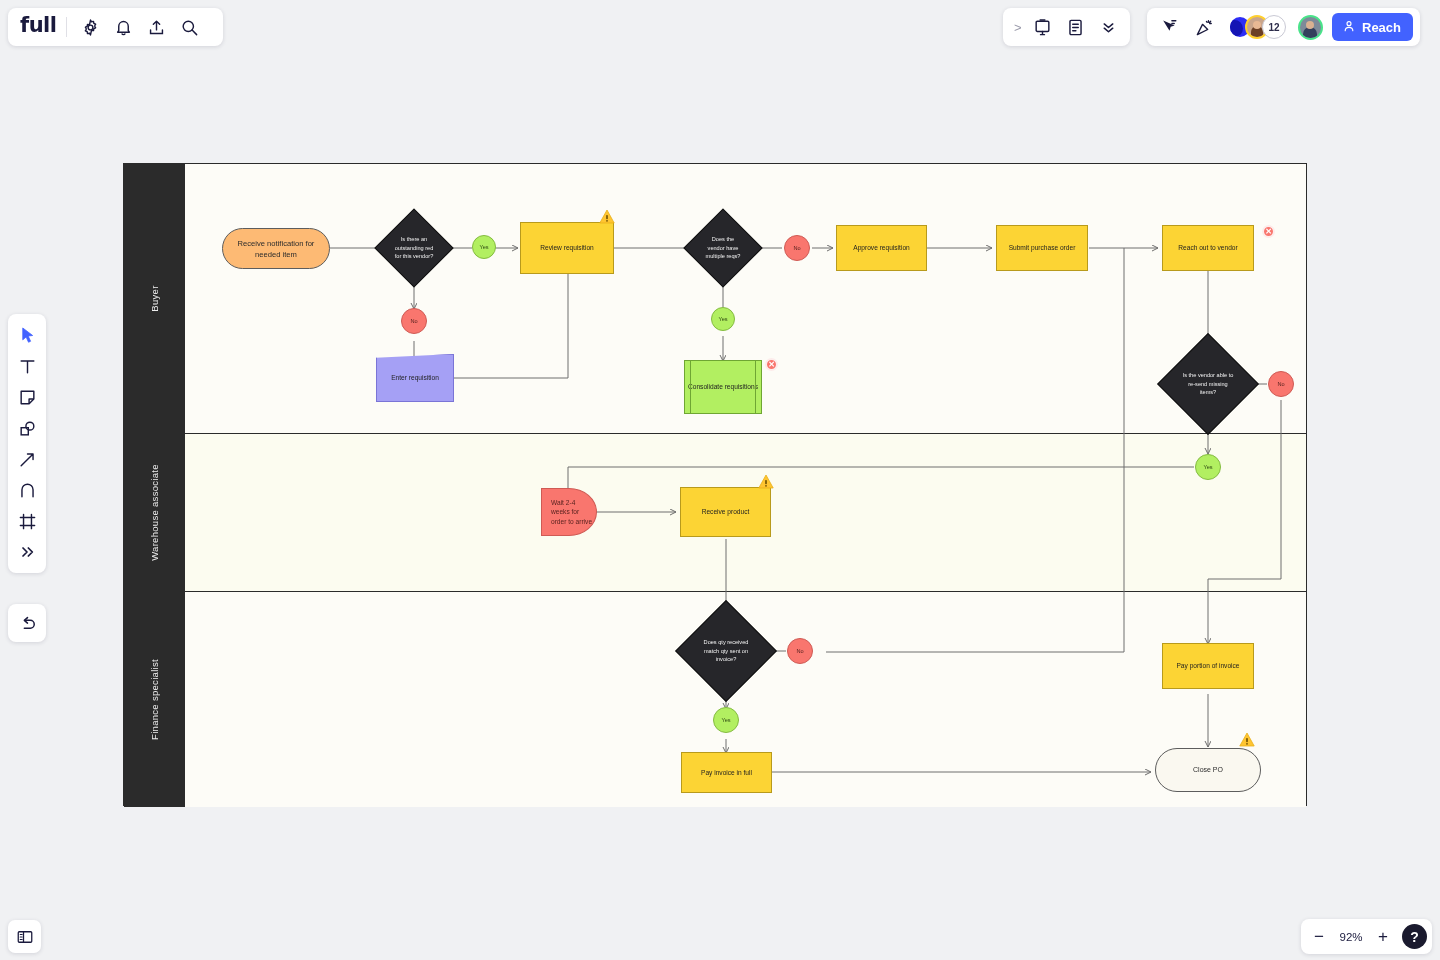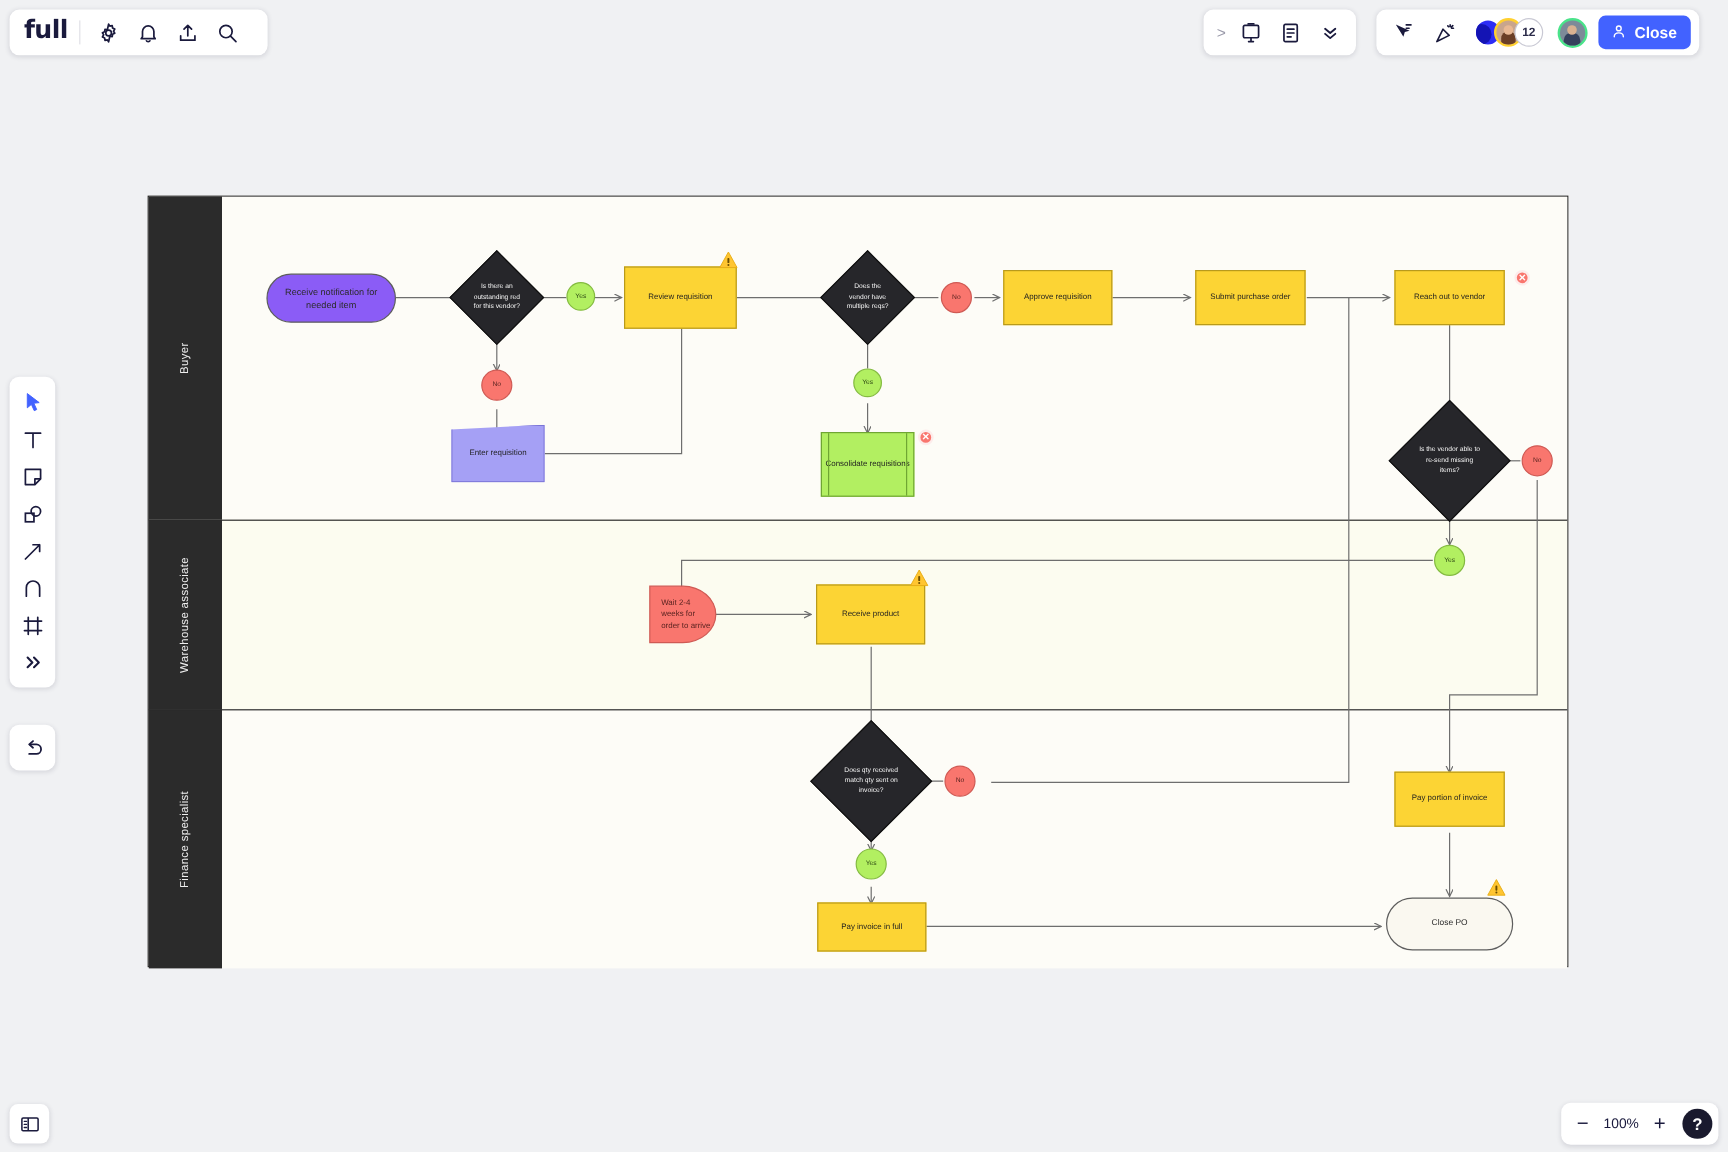--- a/index.html
+++ b/index.html
@@ -155,21 +155,21 @@
   .lane-body { position: absolute; left: 61px; top: 0; right: 0; height: 100%; }
   .lane-div { position: absolute; left: 0; width: 100%; height: 1px; background: #2b2b2b; }
 
   
   .node {
     position: absolute; display: flex; align-items: center; justify-content: center;
     text-align: center; color: #1f1f1f; font-size: 6.6px; line-height: 1.45;
     padding: 2px; z-index: 4;
   }
   .n-rect { background: #fcd434; border: 1px solid #b89a1c; }
-  .n-round { background: #8b5cf6; border: 1px solid #5d5d5d; border-radius: 24px; font-size: 7.6px; color: #2b2b2b; }
+  .n-round { background: #fdba74; border: 1px solid #5d5d5d; border-radius: 24px; font-size: 7.6px; color: #2b2b2b; }
   .n-round-sm { background: #faf8f0; border: 1px solid #5d5d5d; border-radius: 24px; font-size: 7px; color: #2b2b2b; }
   .n-diamond { background: transparent; border: none; }
   .n-diamond .dia {
     position: absolute; left: 0; top: 0; width: 100%; height: 100%;
     background: #26262a; transform: rotate(45deg); border: 1px solid #111;
   }
   .n-diamond .dtxt { position: relative; z-index: 2; color: #f3f3f3; font-size: 5.6px; line-height: 1.5; padding: 0 6px; }
   .pill {
     position: absolute; border-radius: 50%; display: flex; align-items: center;
     justify-content: center; font-size: 5.6px; z-index: 5;
@@ -494,21 +494,21 @@
       <div class="av av-count">12</div>
     </div>
     <div class="av av-solo"></div>
     <div class="share-btn">
       <span>
         <svg width="14" height="14" viewBox="0 0 24 24" fill="none" stroke="#fff" stroke-width="2">
           <circle cx="12" cy="8" r="3.4"></circle>
           <path d="M5.5 20c0-3.6 2.9-5.6 6.5-5.6s6.5 2 6.5 5.6" stroke-linecap="round"></path>
         </svg>
       </span>
-      <span>Close</span>
+      <span>Reach</span>
     </div>
   </div>
 
   <div class="lt-bar">
     <div class="lt-btn active">
       <svg width="19" height="19" viewBox="0 0 24 24" stroke="currentColor" fill="currentColor" style="color:#4262ff">
         <path d="M6 2.5l12.5 9.5-5.6.7 3 6.6-2.6 1.2-3-6.6-4.3 3.6z"></path>
       </svg>
     </div>
     <div class="lt-btn">
@@ -560,18 +560,18 @@
   <div class="bl-bar">
     <svg width="18" height="18" viewBox="0 0 24 24" fill="none" stroke="#1a1a3d" stroke-width="1.7">
       <rect x="3" y="5" width="18" height="14" rx="1.4"></rect>
       <path d="M10 5v14"></path>
       <path d="M5.6 8.6h2.6M5.6 12h2.6M5.6 15.4h2.6" stroke-width="1.5" stroke-linecap="round"></path>
     </svg>
   </div>
 
   <div class="br-bar">
     <div class="zm-btn">−</div>
-    <div class="zm-val">100%</div>
+    <div class="zm-val">92%</div>
     <div class="zm-btn">+</div>
     <div class="help-btn">?</div>
   </div>
 
 </div>
 
 </body></html>

